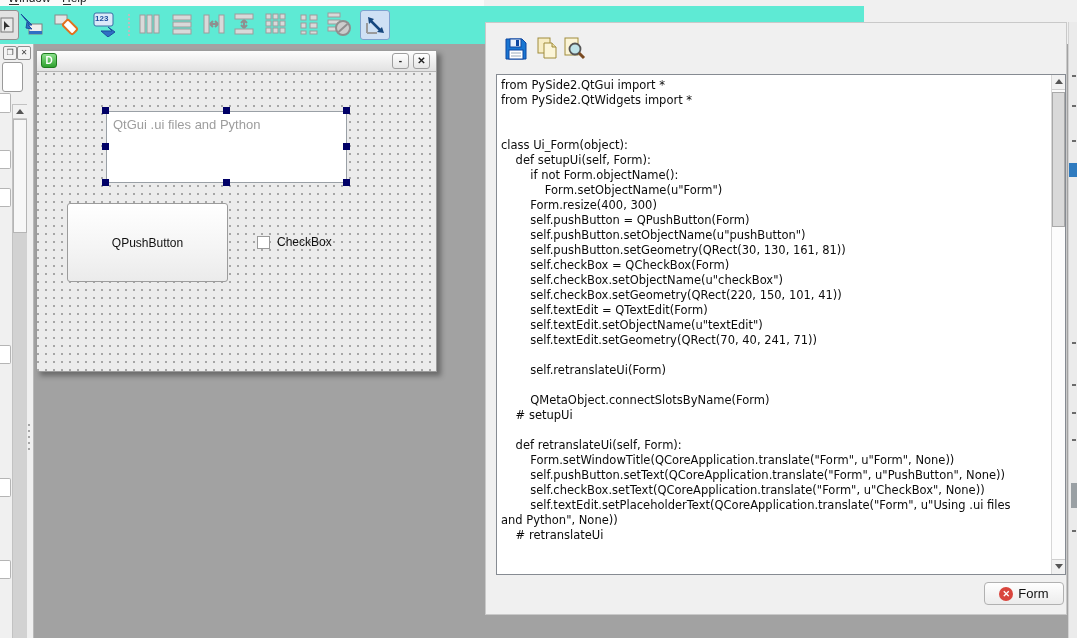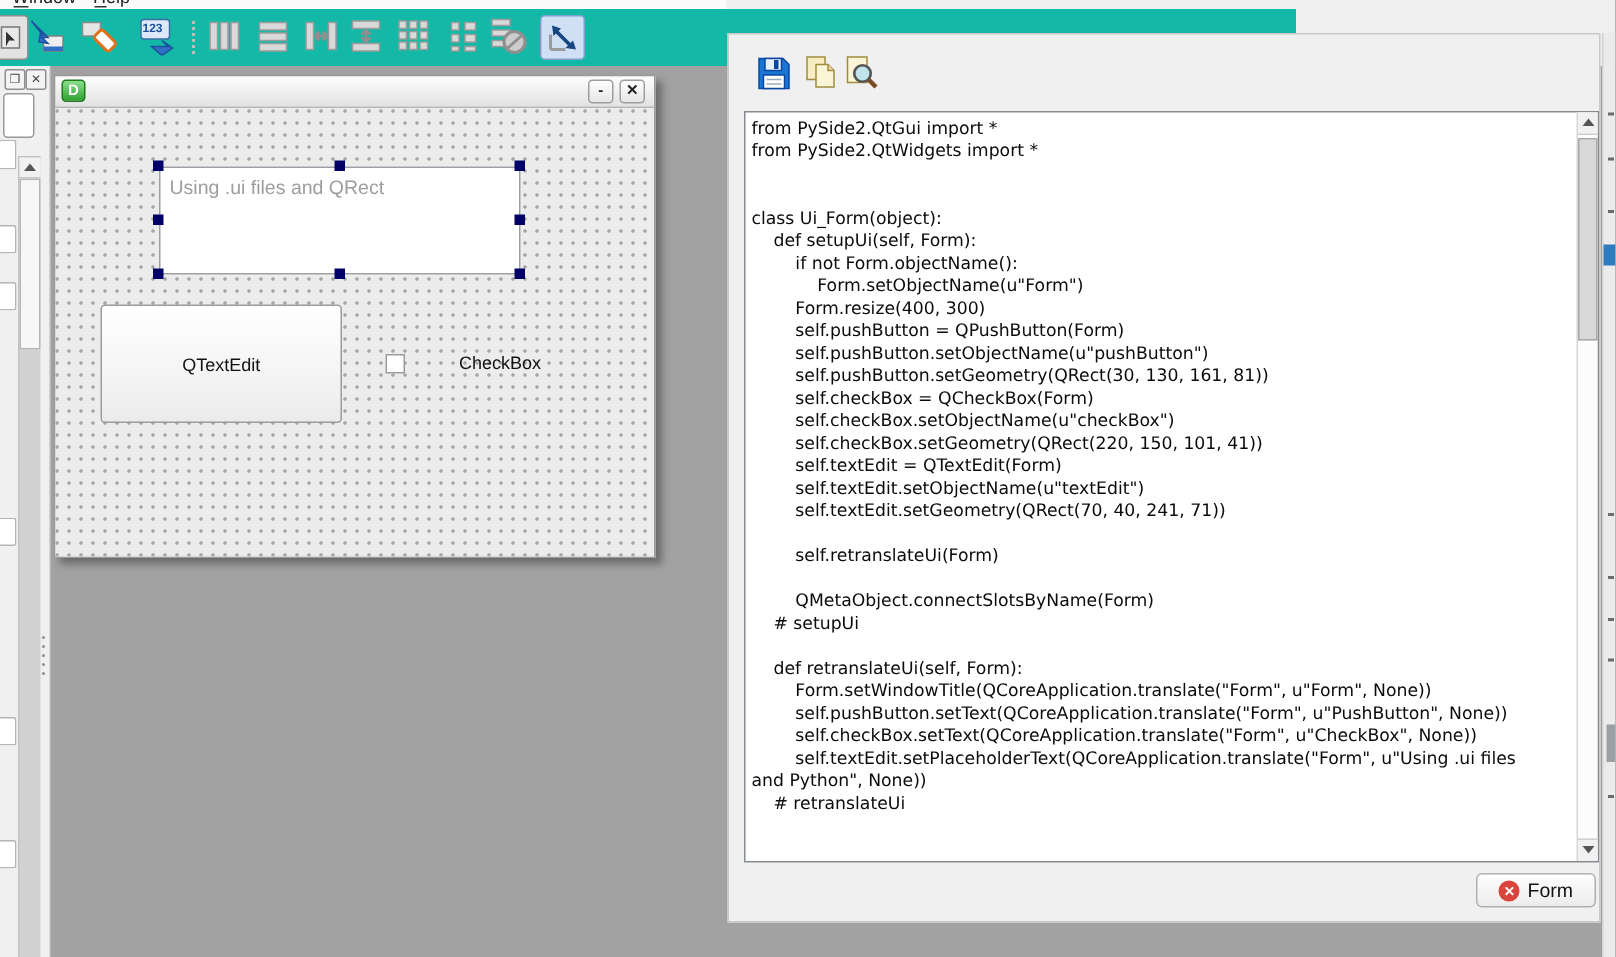--- a/index.html
+++ b/index.html
@@ -4,21 +4,21 @@
 <style>
   html,body{margin:0;padding:0;background:#888;}
   .screen{position:relative;width:1077px;height:638px;background:#f0f0f0;overflow:hidden;
           font-family:"Liberation Sans",sans-serif;color:#1a1a1a;}
   .abs{position:absolute;}
   
   .menubar{left:0;top:0;width:484px;height:6px;background:#fafafa;overflow:hidden;}
   .menubar span{position:absolute;top:-9px;font-size:12px;color:#222;}
   .mnemo{position:absolute;top:4px;height:1px;background:#333;}
   
-  .toolbar{left:0;top:6px;width:864px;height:38px;background:#14b8a6;border-bottom:1px solid #c6c6c6;text-align:right;}
+  .toolbar{left:0;top:6px;width:864px;height:38px;background:#5eead4;border-bottom:1px solid #c6c6c6;text-align:right;}
   .tbi{position:absolute;top:4px;width:28px;height:28px;display:flex;align-items:center;justify-content:center;}
   .tbi.sel{background:#cfe0f4;border:1px solid #7da2cf;border-radius:3px;}
   .tbi.pressed{background:#e2e2e2;border:1px solid #8f8f8f;border-radius:3px;}
   .tbsep{position:absolute;top:8px;width:0;height:22px;border-left:2px dotted #bdbdbd;}
   .badge123{position:absolute;left:3px;top:4px;font-size:8px;font-weight:bold;color:#1b4f9c;}
   
   .mdi{left:33px;top:44px;width:1044px;height:594px;background:#a2a2a2;}
   
   .dock{left:0;top:44px;width:33px;height:594px;background:#f0f0f0;border-right:1px solid #b9b9b9;}
   .dockbtn{position:absolute;top:2px;width:12px;height:12px;border:1px solid #8f8f8f;border-radius:2px;
@@ -48,21 +48,21 @@
   .fbody{position:absolute;left:0;top:21px;width:399px;height:299px;background:#ececec;
          background-image:radial-gradient(circle,#a6a6a6 1px,transparent 1.2px);background-size:8px 8px;background-position:5px 6px;}
   .textedit{position:absolute;left:69px;top:39px;width:241px;height:72px;background:#fff;
             border:1px solid #9aa0a6;box-sizing:border-box;}
   .placeholder{position:absolute;left:6px;top:5px;font-size:13px;color:#9d9d9d;}
   .handle{position:absolute;width:7px;height:7px;}
   .pushbtn{position:absolute;left:30px;top:131px;width:161px;height:79px;border:1px solid #9c9c9c;border-radius:3px;
            background:linear-gradient(180deg,#ffffff 0%,#f5f5f5 55%,#ebebeb 100%);box-sizing:border-box;
            display:flex;align-items:center;justify-content:center;font-size:12px;color:#111;}
   .cbbox{position:absolute;left:220px;top:164px;width:13px;height:13px;background:#fff;border:1px solid #9a9a9a;box-sizing:border-box;}
-  .cblabel{position:absolute;left:240px;top:163px;font-size:12px;color:#111;margin-left:29px;}
+  .cblabel{position:absolute;left:240px;top:163px;font-size:12px;color:#111;}
   
   .dialog{left:485px;top:22px;width:582px;height:593px;background:#f0f0f0;border:1px solid #c9c9c9;box-sizing:border-box;}
   .dlgicon{position:absolute;top:14px;width:25px;height:25px;}
   .codearea{position:absolute;left:10px;top:51px;width:570px;height:501px;background:#fff;border:1px solid #868b92;box-sizing:border-box;}
   .code{position:absolute;left:4px;top:3px;right:16px;bottom:2px;margin:0;overflow:hidden;
         font-family:"DejaVu Sans","Liberation Sans",sans-serif;font-size:11.5px;line-height:15px;color:#0b0b0b;white-space:pre;}
   .vsb{position:absolute;right:0;top:0;width:14px;height:499px;background:#fcfcfc;border-left:1px solid #d7d7d7;box-sizing:border-box;}
   .vsb-up{position:absolute;left:0;top:0;width:100%;height:14px;background:#f1f1f1;border-bottom:1px solid #cfcfcf;}
   .vsb-dn{position:absolute;left:0;bottom:0;width:100%;height:14px;background:#f1f1f1;border-top:1px solid #cfcfcf;}
   .vsb-thumb{position:absolute;left:0;top:17px;width:100%;height:135px;background:#d9d9d9;border:1px solid #a9a9a9;box-sizing:border-box;}
@@ -234,31 +234,31 @@
   </div>
 
   <div class="abs formwin">
     <div class="ftitle">
       <div class="fbadge">D</div>
       <div class="fbtn" style="right:27px">-</div>
       <div class="fbtn" style="right:6px">✕</div>
     </div>
     <div class="fbody">
       <div class="textedit">
-        <span class="placeholder">Using .ui files and QRect</span>
+        <span class="placeholder">QtGui .ui files and Python</span>
       </div>
       <div class="handle" style="left: 65px; top: 35px; background: rgb(0, 0, 102);"></div>
       <div class="handle" style="left: 186px; top: 35px; background: rgb(0, 0, 102);"></div>
       <div class="handle" style="left: 306px; top: 35px; background: rgb(0, 0, 102);"></div>
       <div class="handle" style="left: 65px; top: 71px; background: rgb(0, 0, 102);"></div>
       <div class="handle" style="left: 306px; top: 71px; background: rgb(0, 0, 102);"></div>
       <div class="handle" style="left: 65px; top: 107px; background: rgb(0, 0, 102);"></div>
       <div class="handle" style="left: 186px; top: 107px; background: rgb(0, 0, 102);"></div>
       <div class="handle" style="left: 306px; top: 107px; background: rgb(0, 0, 102);"></div>
-      <div class="pushbtn">QTextEdit</div>
+      <div class="pushbtn">QPushButton</div>
       <div class="cbbox"></div>
       <div class="cblabel">CheckBox</div>
     </div>
   </div>
 
   <div class="abs dialog">
     <div class="dlgicon" style="left:18px">
       <svg width="24" height="24" viewBox="0 0 24 24">
           <path d="M2 2 H18 L22 6 V22 H2 Z" fill="#1976d2" stroke="#0d47a1"></path>
           <rect x="6" y="2" width="11" height="8" fill="#e8f1fb" stroke="#0d47a1"></rect>

